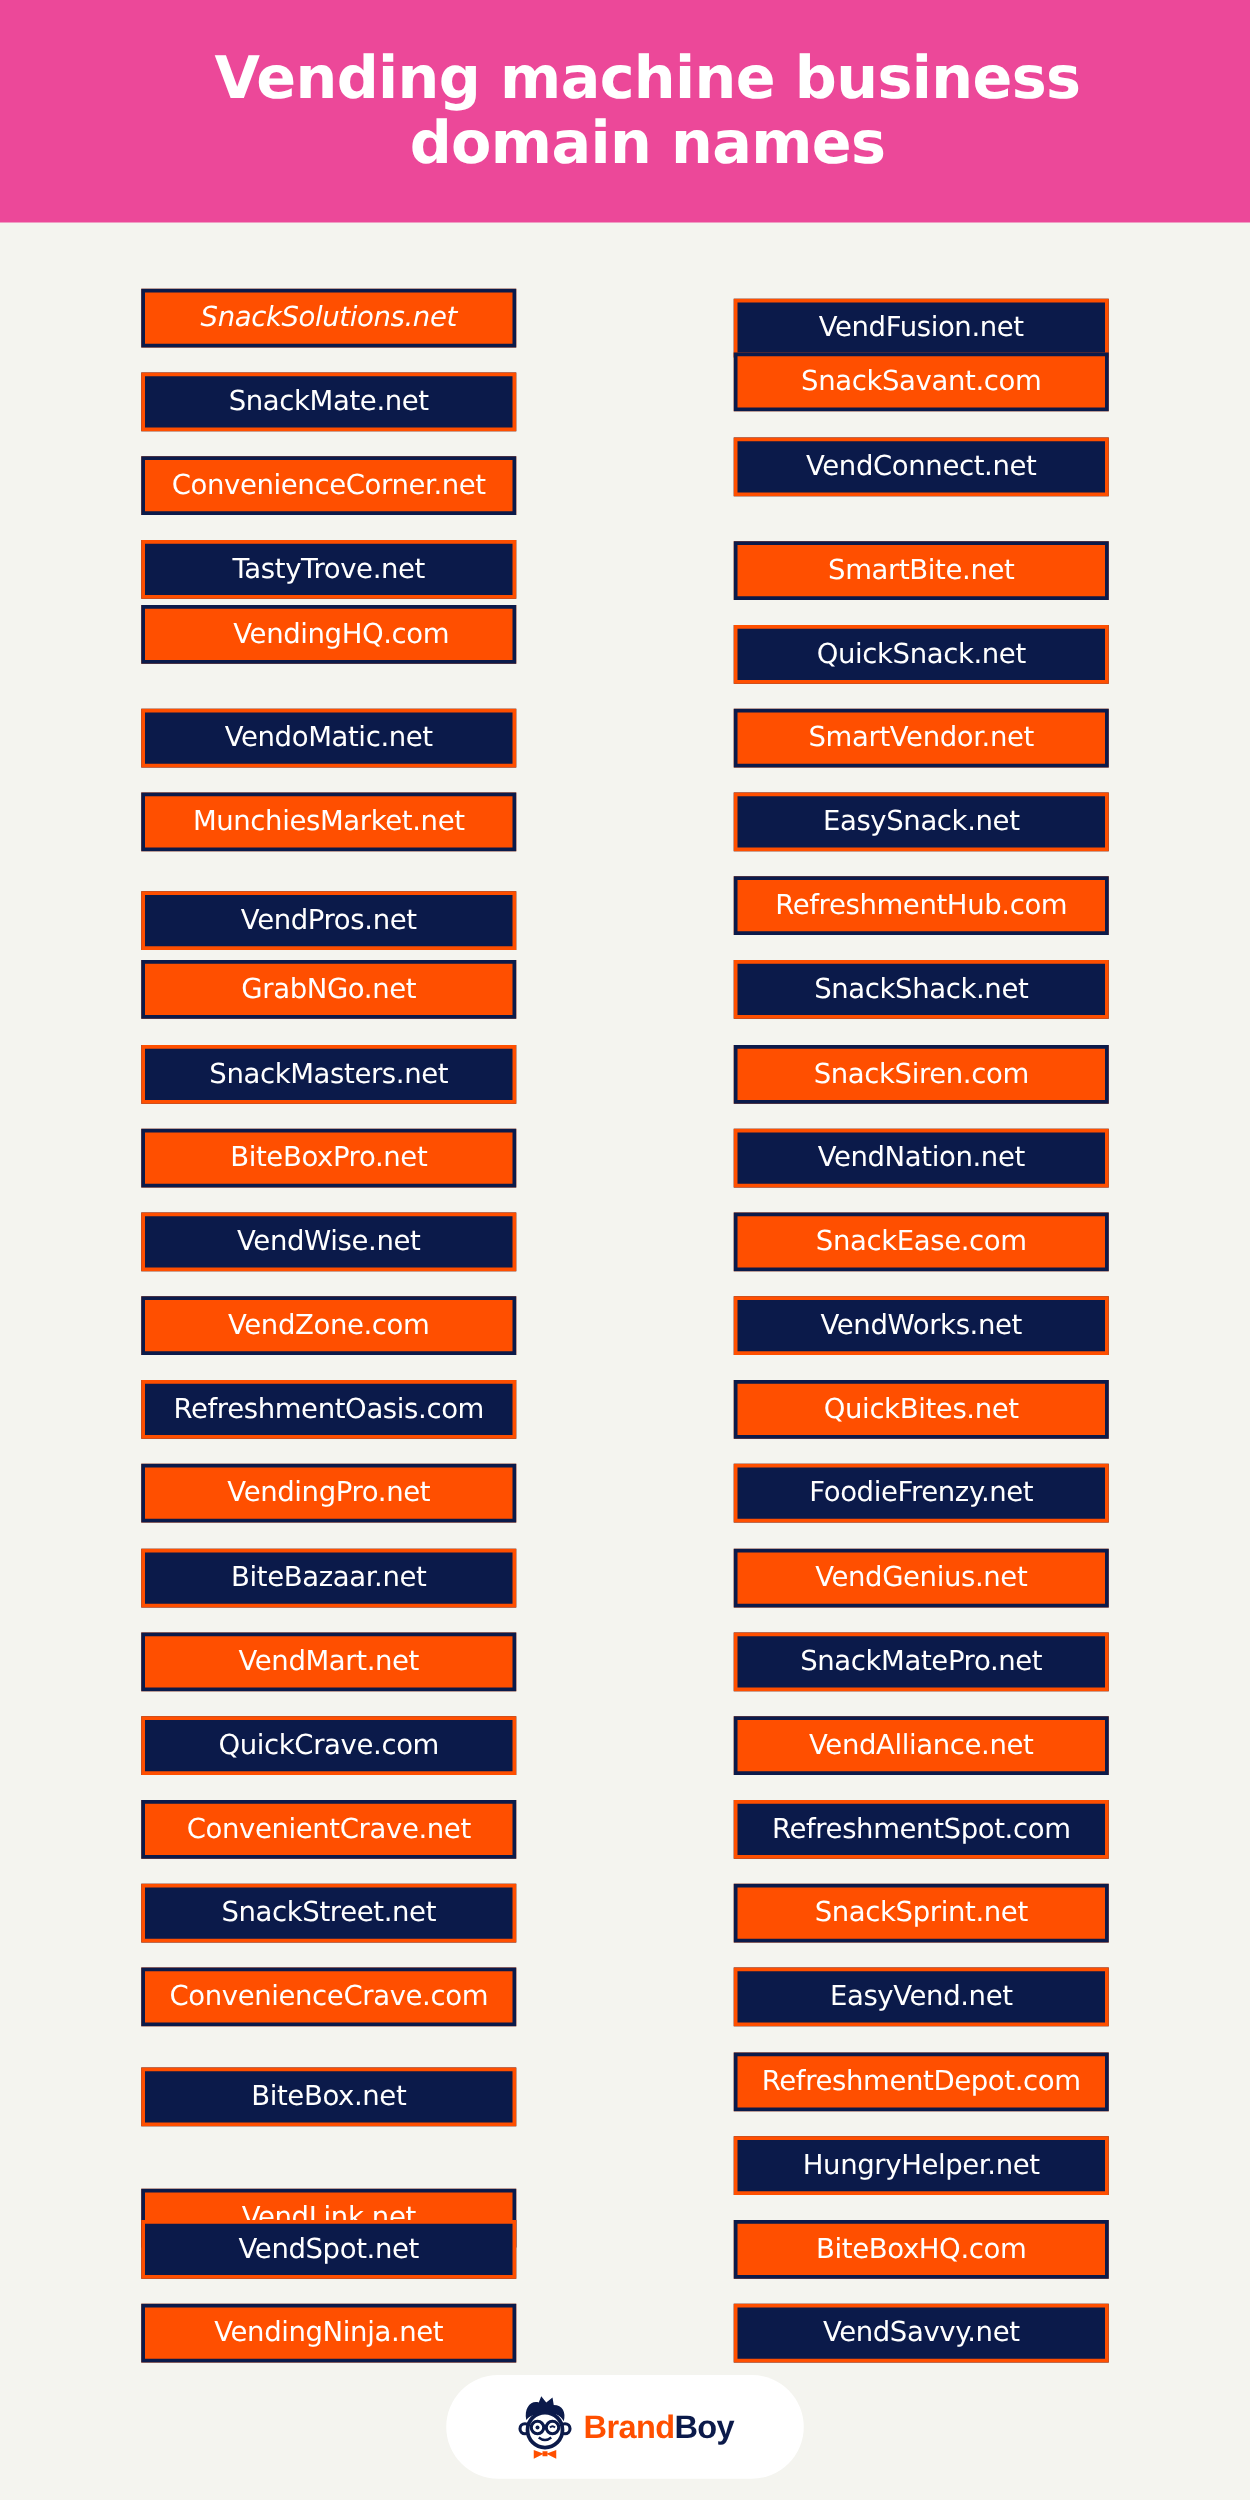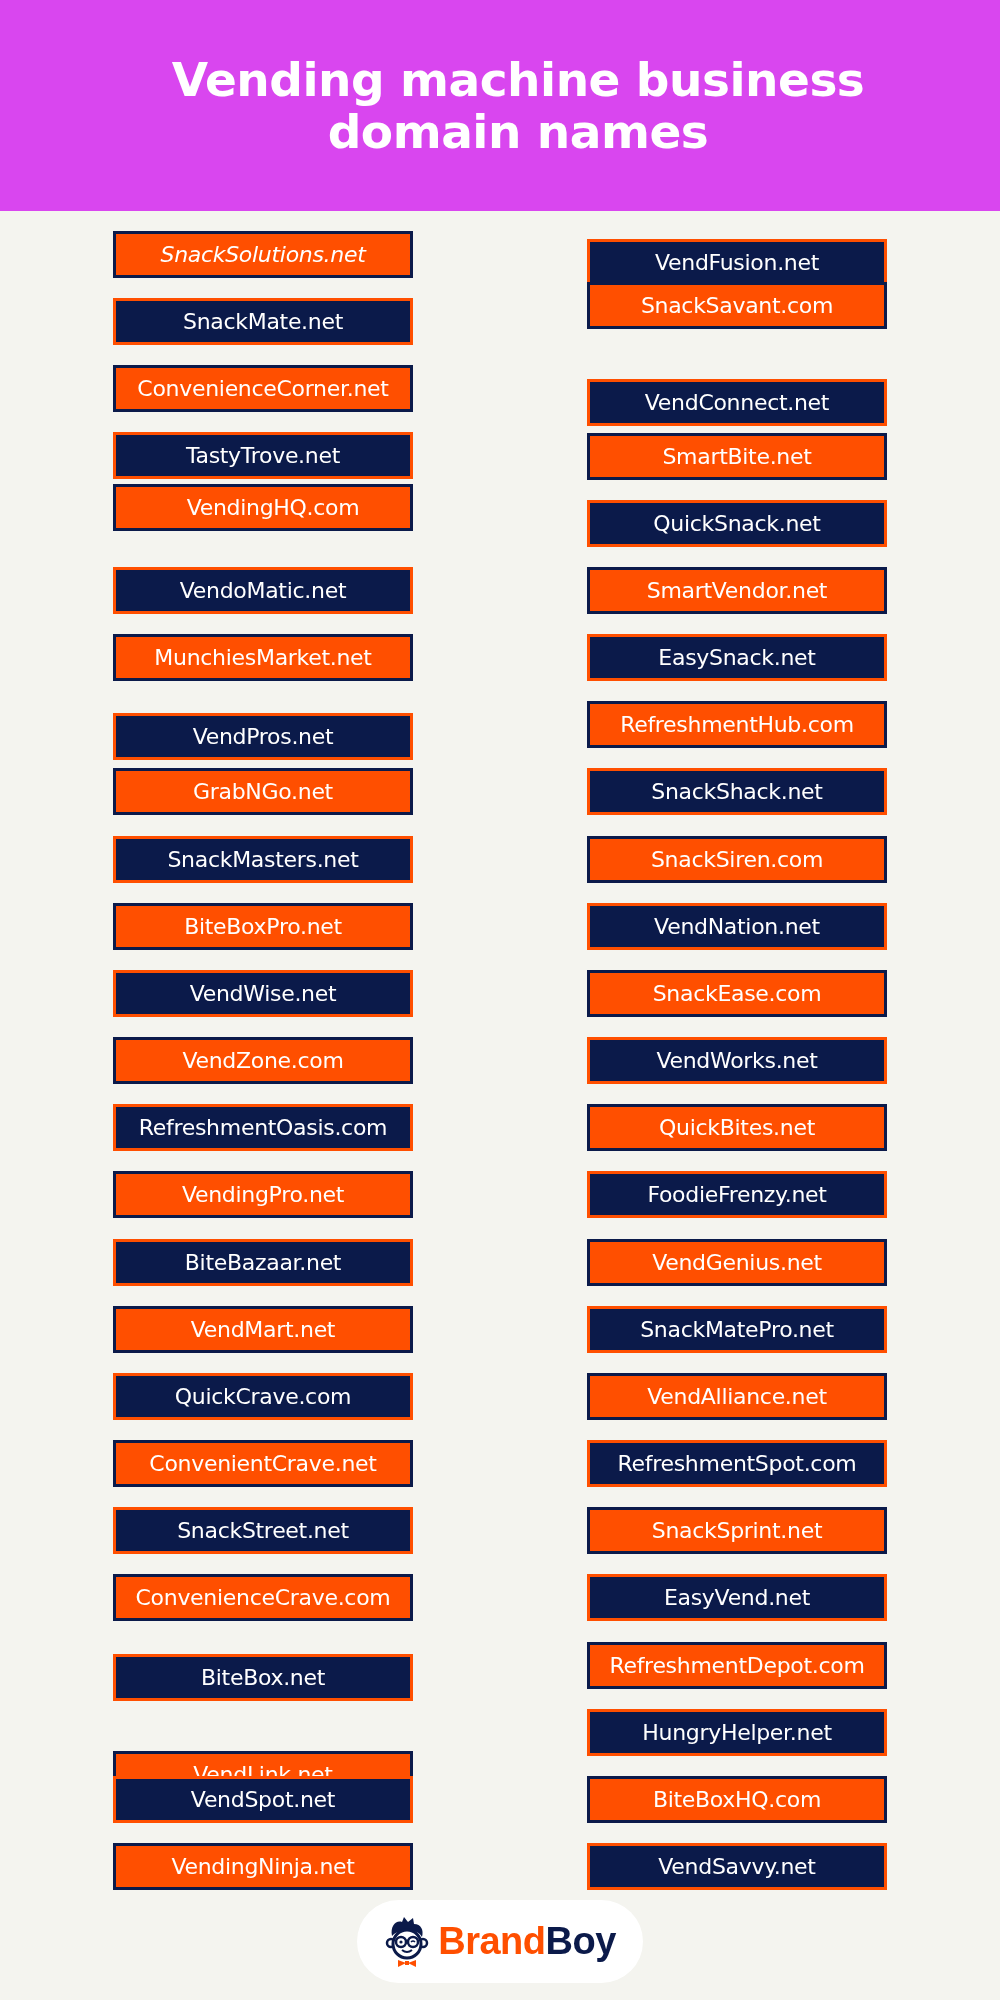--- a/index.html
+++ b/index.html
@@ -1,21 +1,21 @@
 <!DOCTYPE html>
 <html><head>
 <meta charset="utf-8">
 <style>
   * { box-sizing: border-box; margin: 0; padding: 0; }
   html, body { width: 1000px; height: 2000px; background: #F4F4EF; overflow: hidden; }
   body { position: relative; font-family: "DejaVu Sans", "Liberation Sans", sans-serif; }
 
   .header {
-    position: absolute; left: 0; top: 0; width: 1000px; height: 211px;
-    background: #d946ef;
+    position: absolute; left: 0; top: 0; width: 1000px; height: 178px;
+    background: #ec4899;
     display: flex; align-items: center; justify-content: center; padding-left: 36px;
   }
   .title {
     color: #FFFFFF; font-weight: bold; font-size: 47px; line-height: 52px;
     text-align: center; width: 720px; letter-spacing: -0.5px;
   }
 
   .grid { position: absolute; left: 0; top: 231px; width: 1000px; }
   .col { position: absolute; top: 0; width: 300px; }
   .col.left { left: 113px; }
@@ -29,21 +29,21 @@
   }
   .chip.orange { background: #FF4F00; border: 3px solid #0B1A4A; }
   .chip.navy { background: #0B1A4A; border: 3px solid #FF4F00; }
 
   .logo-pill {
     position: absolute; left: 357px; top: 1900px; width: 286px; height: 83px;
     background: #FFFFFF; border-radius: 42px;
     display: flex; align-items: center; justify-content: center; gap: 8px;
   }
   .logo-mascot { width: 46px; height: 52px; }
-  .logo-text { font-size: 38px; font-weight: bold; letter-spacing: -0.5px; font-family: "Liberation Sans", sans-serif; }
+  .logo-text { font-size: 26px; font-weight: bold; letter-spacing: -0.5px; font-family: "Liberation Sans", sans-serif; }
   .logo-brand { color: #FF4F00; }
   .logo-boy { color: #0B1A4A; }
 </style>
 </head>
 <body>
 
 <div class="header">
   <h1 class="title">Vending machine business domain names</h1>
 </div>
 
@@ -71,21 +71,21 @@
       <div class="chip navy" style="top: 1276px;">SnackStreet.net</div>
       <div class="chip orange" style="top: 1343px;">ConvenienceCrave.com</div>
       <div class="chip navy" style="top: 1411px; margin-top: 12px;">BiteBox.net</div>
       <div class="chip orange" style="top: 1478px; margin-top: 42px;">VendLink.net</div>
       <div class="chip navy" style="top: 1545px;">VendSpot.net</div>
       <div class="chip orange" style="top: 1612px;">VendingNinja.net</div>
     </div>
   <div class="col right" id="col-right">
       <div class="chip navy" style="top: 8px;">VendFusion.net</div>
       <div class="chip orange" style="top: 51px;">SnackSavant.com</div>
-      <div class="chip navy" style="top: 148px;">VendConnect.net</div>
+      <div class="chip navy" style="top: 119px;">VendConnect.net</div>
       <div class="chip orange" style="top: 202px;">SmartBite.net</div>
       <div class="chip navy" style="top: 269px;">QuickSnack.net</div>
       <div class="chip orange" style="top: 336px;">SmartVendor.net</div>
       <div class="chip navy" style="top: 403px;">EasySnack.net</div>
       <div class="chip orange" style="top: 470px;">RefreshmentHub.com</div>
       <div class="chip navy" style="top: 537px;">SnackShack.net</div>
       <div class="chip orange" style="top: 605px;">SnackSiren.com</div>
       <div class="chip navy" style="top: 672px;">VendNation.net</div>
       <div class="chip orange" style="top: 739px;">SnackEase.com</div>
       <div class="chip navy" style="top: 806px;">VendWorks.net</div>

